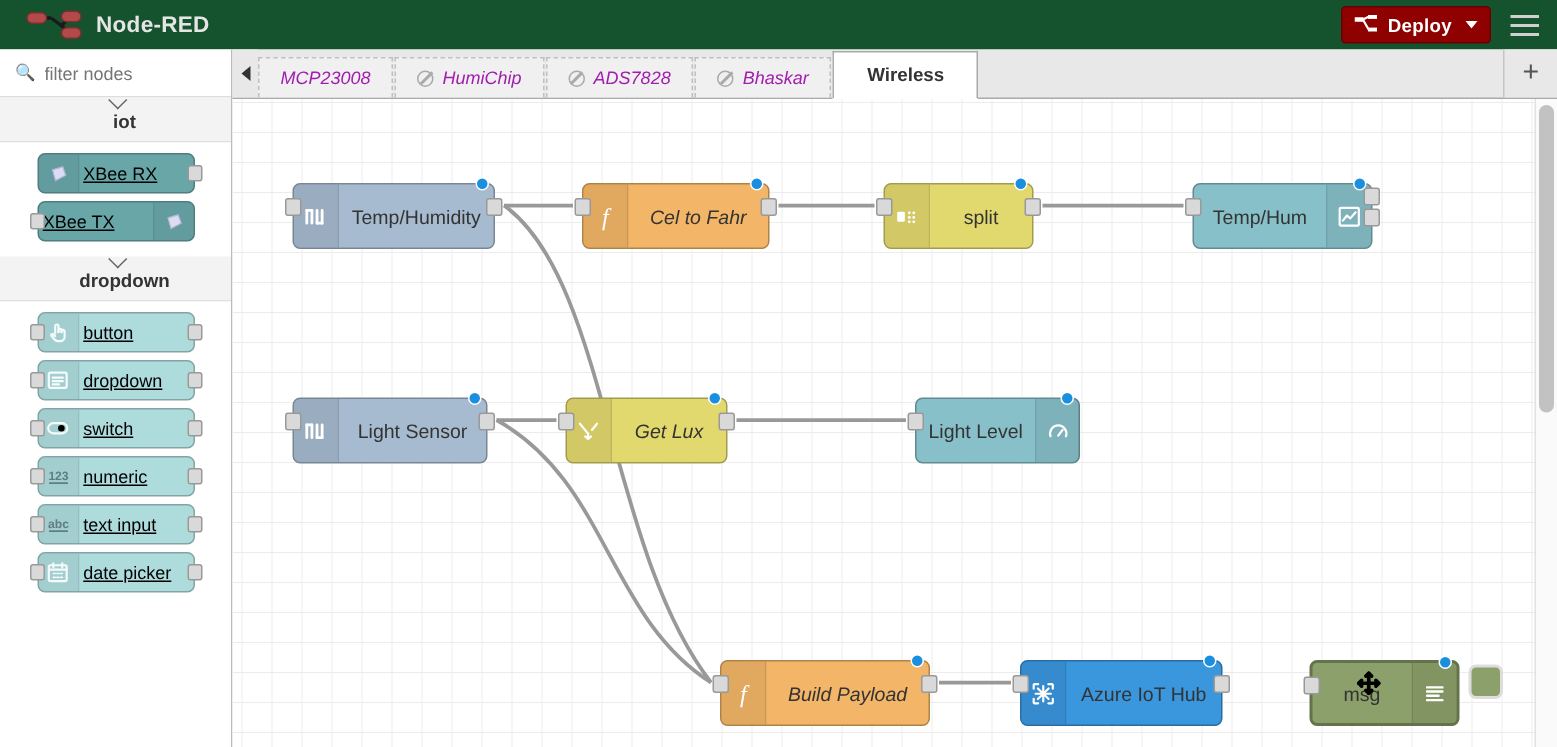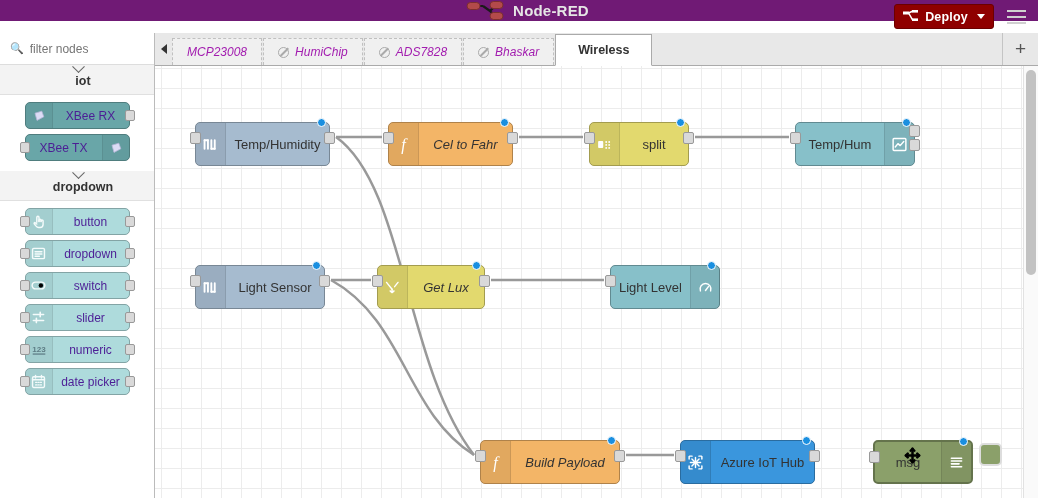--- a/index.html
+++ b/index.html
@@ -6,22 +6,22 @@
   html, body {
     width: 1038px; height: 498px;
     overflow: hidden;
     font-family: "Liberation Sans", sans-serif;
     background: #fff;
   }
   #app { position: relative; width: 1038px; height: 498px; }
 
   
   #header {
-    position: absolute; top: 0; left: 0; width: 1038px; height: 21px;
-    background: #701a75; display: flex; align-items: center; justify-content: center;
+    position: absolute; top: 0; left: 0; width: 1038px; height: 33px;
+    background: #14532d; display: flex; align-items: center;
   }
   #logo-wrap { display: flex; align-items: center; padding-left: 16px; }
   #logo-icon { width: 40px; height: 22px; }
   #logo-text {
     color: #e5e5e5; font-size: 15px; font-weight: bold;
     letter-spacing: .2px; margin-left: 8px;
   }
   #header-right {
     position: absolute; right: 0; top: 0; height: 33px;
     display: flex; align-items: center;
@@ -75,21 +75,21 @@
     border-radius: 5px; border: 1px solid #999;
     display: flex; align-items: center; cursor: move;
   }
   .pnode-icon {
     width: 27px; height: 100%; border-radius: 4px 0 0 4px;
     display: flex; align-items: center; justify-content: center;
     background: rgba(0,0,0,.06); border-right: 1px solid rgba(0,0,0,.08);
   }
   .pnode-icon.right { border-radius: 0 4px 4px 0; border-right: 0; border-left: 1px solid rgba(0,0,0,.08); }
   .pnode-label {
-    flex: 1; text-align: center; font-size: 12px; color: #4c1d95; padding: 0 3px;
+    flex: 1; font-size: 12px; color: #000000; padding: 0 3px; text-decoration: underline;
   }
   .port {
     position: absolute; width: 10px; height: 11px; top: 7px;
     background: #d9d9d9; border: 1px solid #999; border-radius: 2px;
   }
   .port.in { left: -6px; }
   .port.out { right: -6px; }
 
   
   #tabbar {
@@ -286,37 +286,37 @@
                 <rect x="2.5" y="6" width="15" height="8" rx="4"></rect>
                 <circle cx="12.8" cy="10" r="2.6" fill="currentColor" stroke="none"></circle>
               </svg>
             </span>
             <span class="pnode-label">switch</span>
             <span class="port in"></span>
             <span class="port out"></span>
           </div>
           <div class="pnode" style="background: rgb(174, 219, 220); border-color: rgb(131, 164, 165);">
             <span class="pnode-icon">
-              <svg viewBox="0 0 20 20" width="17" height="17" fill="none" stroke="#f4fbfb" stroke-width="1.7" stroke-linecap="round" stroke-linejoin="round">
-                <path d="M4 6.5h12M4 13.5h12" stroke-width="1.9"></path>
-                <path d="M12 4v5M7.5 11v5" stroke-width="1.9"></path>
-              </svg>
-            </span>
-            <span class="pnode-label">slider</span>
-            <span class="port in"></span>
-            <span class="port out"></span>
-          </div>
-          <div class="pnode" style="background: rgb(174, 219, 220); border-color: rgb(131, 164, 165);">
-            <span class="pnode-icon">
               <svg viewBox="0 0 20 20" width="18" height="18">
                 <text x="10" y="12" font-size="9" font-weight="bold" font-family="Liberation Sans, sans-serif" fill="#5e7d85" text-anchor="middle">123</text>
                 <path d="M3 14.5h14" stroke="#5e7d85" stroke-width="1.4"></path>
               </svg>
             </span>
             <span class="pnode-label">numeric</span>
+            <span class="port in"></span>
+            <span class="port out"></span>
+          </div>
+          <div class="pnode" style="background: rgb(174, 219, 220); border-color: rgb(131, 164, 165);">
+            <span class="pnode-icon">
+              <svg viewBox="0 0 20 20" width="18" height="18">
+                <text x="10" y="12" font-size="9" font-weight="bold" font-family="Liberation Sans, sans-serif" fill="#5e7d85" text-anchor="middle">abc</text>
+                <path d="M3 14.5h14" stroke="#5e7d85" stroke-width="1.4"></path>
+              </svg>
+            </span>
+            <span class="pnode-label">text input</span>
             <span class="port in"></span>
             <span class="port out"></span>
           </div>
           <div class="pnode" style="background: rgb(174, 219, 220); border-color: rgb(131, 164, 165);">
             <span class="pnode-icon">
               <svg viewBox="0 0 20 20" width="17" height="17" fill="none" stroke="#f4fbfb" stroke-width="1.7" stroke-linecap="round" stroke-linejoin="round">
                 <rect x="3" y="4.5" width="14" height="12.5" rx="1.3"></rect>
                 <path d="M3 8h14M6.5 3v3M13.5 3v3"></path>
                 <path d="M6.5 11h1.5M9.3 11h1.5M12.1 11h1.5M6.5 14h1.5M9.3 14h1.5M12.1 14h1.5" stroke-width="1.3"></path>
               </svg>

